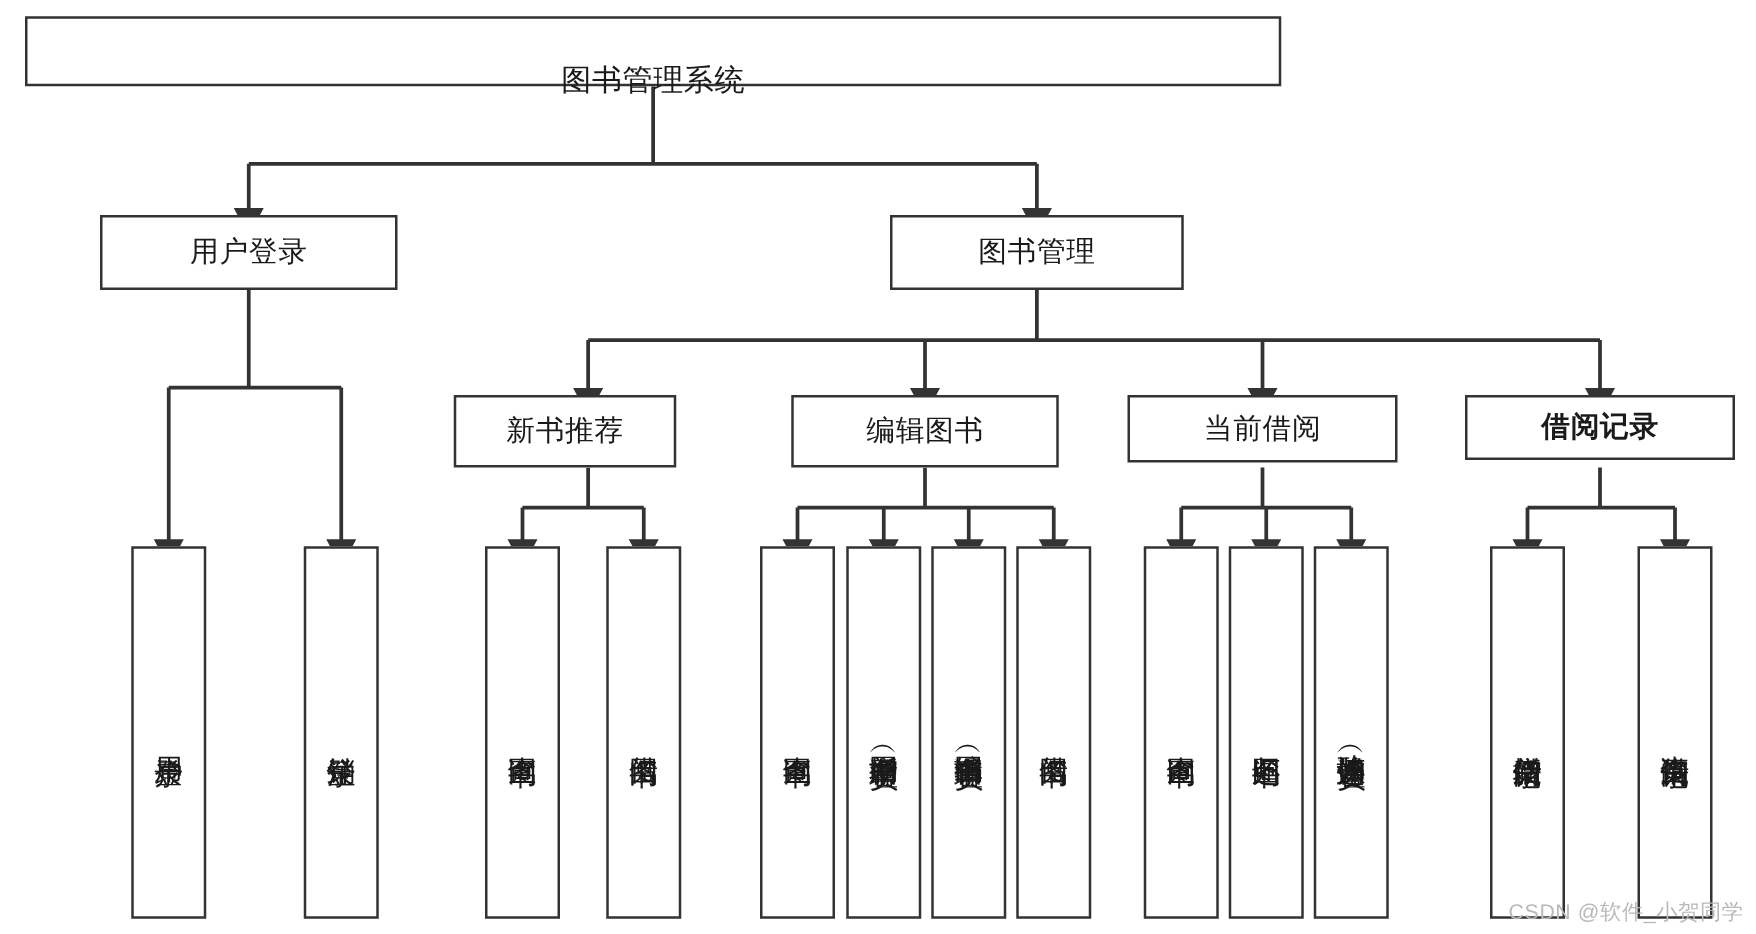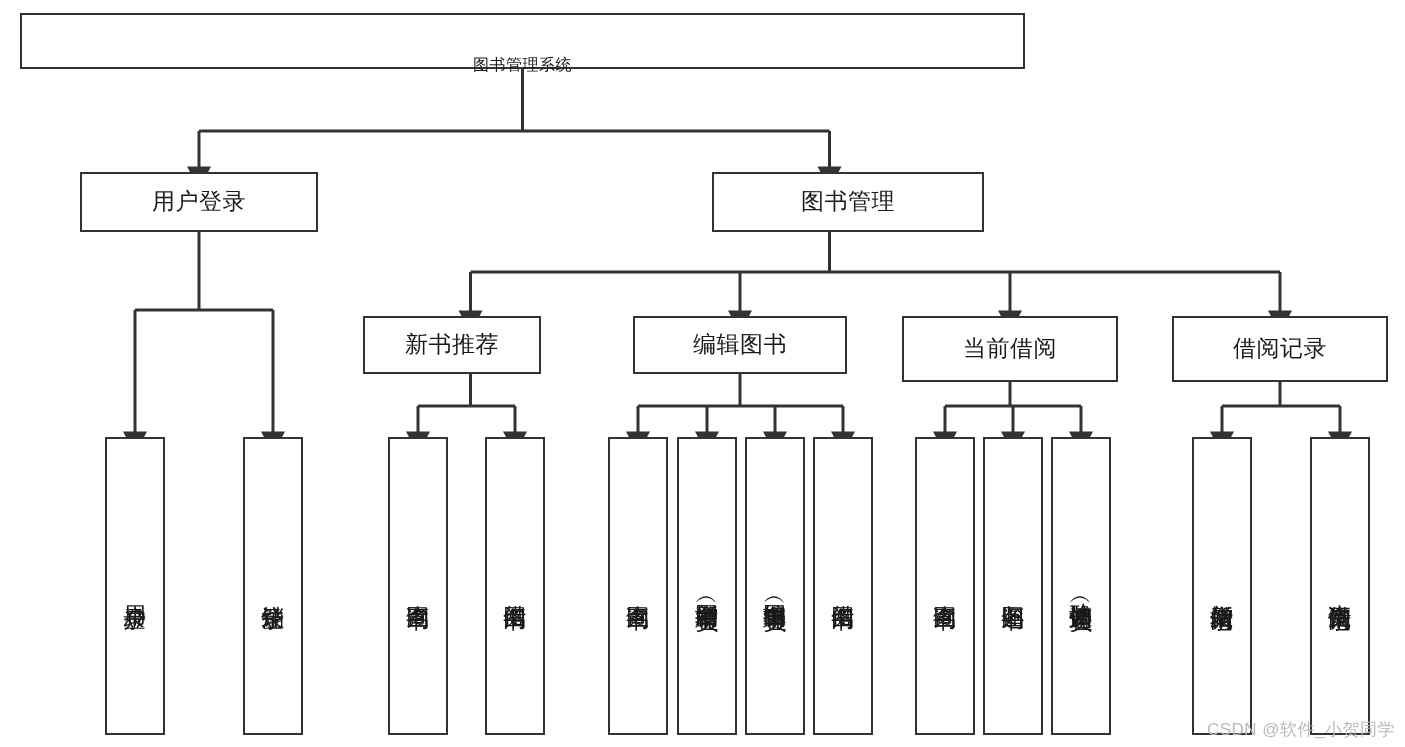--- a/index.html
+++ b/index.html
@@ -42,21 +42,21 @@
   .node .label {
     color: #1a1a1a;
     line-height: 1.18;
     letter-spacing: 0.5px;
     white-space: nowrap;
   }
   .node.horizontal .label {
     font-size: 23px;
   }
   .node.root .label {
-    font-size: 16px;
+    font-size: 24px;
     margin-top: 48px;
   }
   .node.leaf {
     align-items: flex-start;
     justify-content: center;
     padding-top: 6px;
   }
   .node.leaf .label {
     writing-mode: vertical-rl;
     text-orientation: upright;
@@ -130,34 +130,34 @@
       </g>
   </svg>
 
   <div class="node root horizontal" style="left: 20px; top: 13px; width: 1005px; height: 56px;">
     <span class="label">图书管理系统</span>
   </div>
 
   <div class="node horizontal" style="left: 80px; top: 172px; width: 238px; height: 60px;">
     <span class="label">用户登录</span>
   </div>
-  <div class="node horizontal" style="left: 712px; top: 172px; width: 272px; height: 60px;">
+  <div class="node horizontal" style="left: 712px; top: 172px; width: 235px; height: 60px;">
     <span class="label">图书管理</span>
   </div>
 
   <div class="node horizontal" style="left: 363px; top: 316px; width: 178px; height: 58px;">
     <span class="label">新书推荐</span>
   </div>
   <div class="node horizontal" style="left: 633px; top: 316px; width: 214px; height: 58px;">
     <span class="label">编辑图书</span>
   </div>
-  <div class="node horizontal" style="left: 902px; top: 316px; width: 216px; height: 66px;">
+  <div class="node horizontal" style="left: 902px; top: 316px; width: 216px; height: 54px;">
     <span class="label">当前借阅</span>
   </div>
-  <div class="node horizontal" style="left: 1172px; top: 316px; width: 216px; height: 66px;">
+  <div class="node horizontal" style="left: 1172px; top: 316px; width: 216px; height: 52px; font-weight: bold;">
     <span class="label">借阅记录</span>
   </div>
 
   <div class="node leaf" style="left: 105px; top: 437px; width: 60px; height: 298px;">
     <span class="label">用户登录</span>
   </div>
   <div class="node leaf" style="left: 243px; top: 437px; width: 60px; height: 298px;">
     <span class="label">注销登录</span>
   </div>
   <div class="node leaf" style="left: 388px; top: 437px; width: 60px; height: 298px;">

